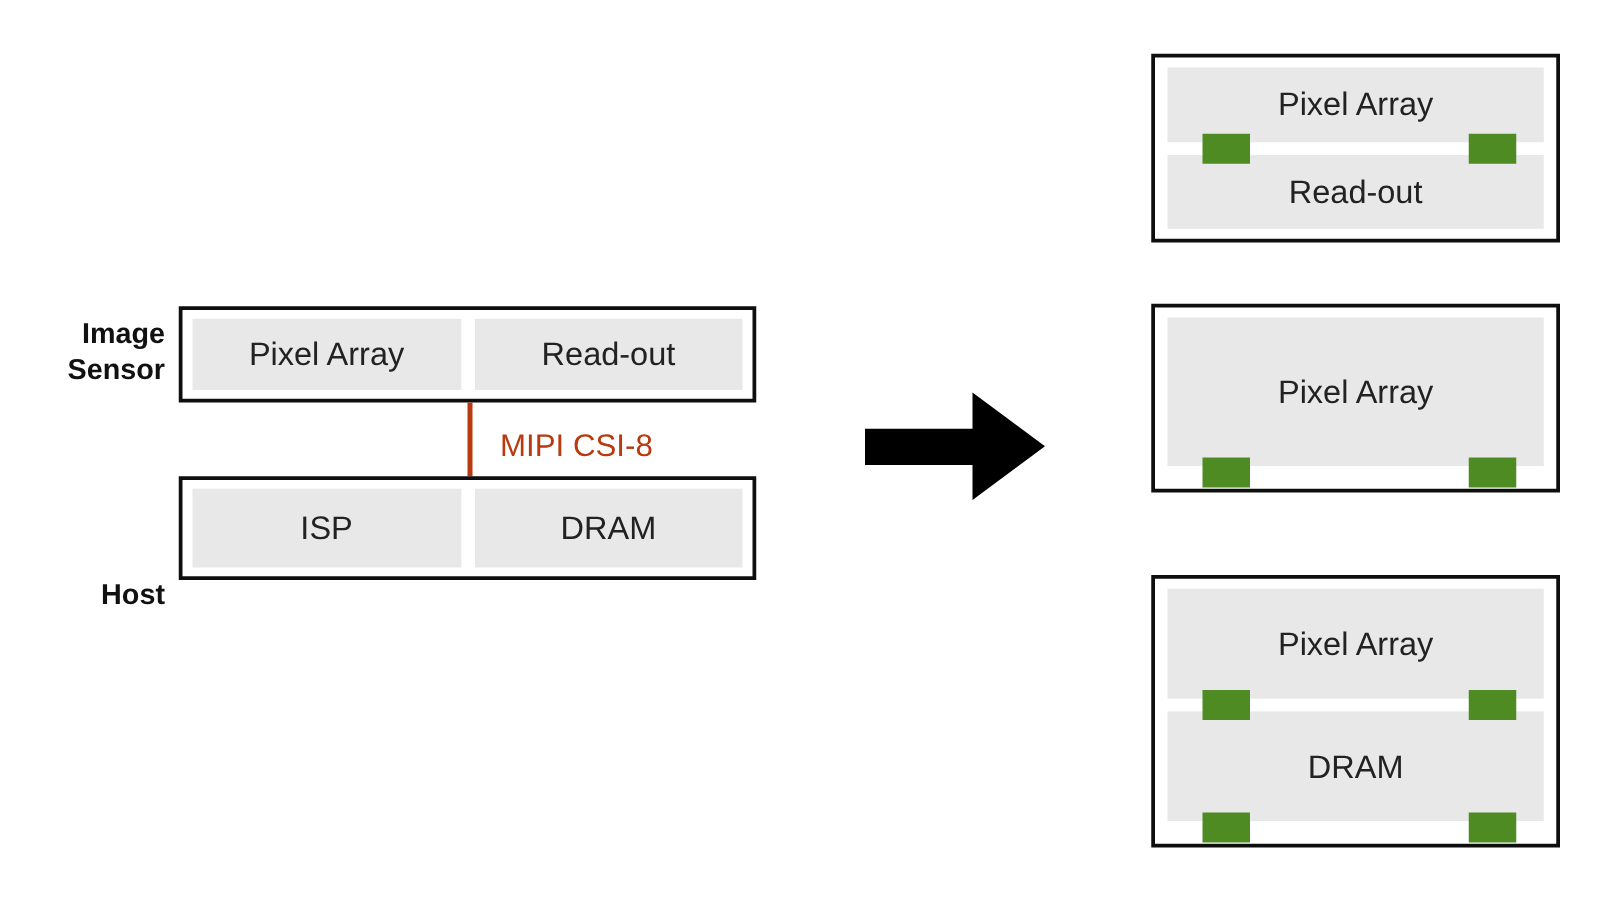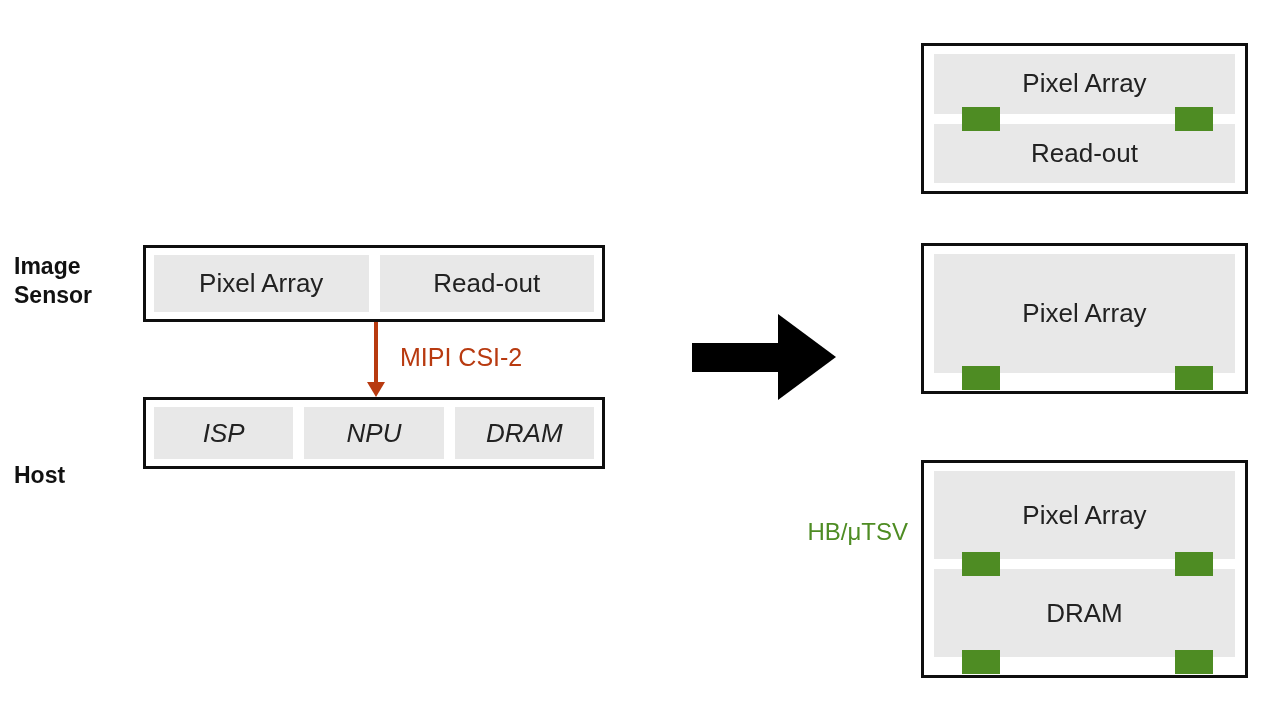--- a/index.html
+++ b/index.html
@@ -11,21 +11,21 @@
     background: #ffffff;
     font-family: "Liberation Sans", sans-serif;
     color: #1c1c1c;
     overflow: hidden;
   }
 
   
   .side-label {
     position: absolute;
     width: 118px;
-    text-align: left;
+    text-align: right;
     font-weight: bold;
     font-size: 23px;
     line-height: 1.28;
     white-space: pre-line;
     color: #111111;
   }
   #label-image-sensor { left: 14px; top: 252px; }
   #label-host         { left: 14px; top: 421px; margin-top: 40px; }
 
   .chip-box {
@@ -33,21 +33,21 @@
     left: 143px;
     width: 462px;
     border: 3px solid #0e0e0e;
     background: #ffffff;
     box-sizing: border-box;
     display: flex;
     padding: 7px 8px;
     gap: 11px;
   }
   #image-sensor-chip { top: 245px; height: 77px; }
-  #host-chip         { top: 397px; height: 72px; font-style: italic; }
+  #host-chip         { top: 381px; height: 83px; }
 
   .block {
     flex: 1;
     background: #e8e8e8;
     display: flex;
     align-items: center;
     justify-content: center;
     font-size: 26px;
     color: #222222;
     white-space: nowrap;
@@ -155,25 +155,24 @@
 Sensor</div>
   <div class="side-label" id="label-host">Host</div>
 
   <div class="chip-box" id="image-sensor-chip">
     <div class="block">Pixel Array</div>
     <div class="block">Read-out</div>
   </div>
 
   <div class="mipi-line"></div>
   <div class="mipi-head"></div>
-  <div class="mipi-label">MIPI CSI-2</div>
+  <div class="mipi-label">MIPI CSI-8</div>
 
   <div class="chip-box" id="host-chip">
     <div class="block">ISP</div>
-    <div class="block">NPU</div>
     <div class="block">DRAM</div>
   </div>
 
   <div class="big-arrow-shaft"></div>
   <div class="big-arrow-head"></div>
 
   <div class="stack" id="stack-1">
     <div class="layer">Pixel Array</div>
     <div class="bond-gap">
       <span class="pad left"></span>
@@ -183,21 +182,20 @@
   </div>
 
   <div class="stack" id="stack-2">
     <div class="layer">Pixel Array</div>
     <div class="bond-gap">
       <span class="pad left"></span>
       <span class="pad right"></span>
     </div>
   </div>
 
-  <div class="bond-label">HB/μTSV</div>
 
   <div class="stack" id="stack-3">
     <div class="layer">Pixel Array</div>
     <div class="bond-gap">
       <span class="pad left"></span>
       <span class="pad right"></span>
     </div>
     <div class="layer">DRAM</div>
     <div class="bond-gap">
       <span class="pad left"></span>

